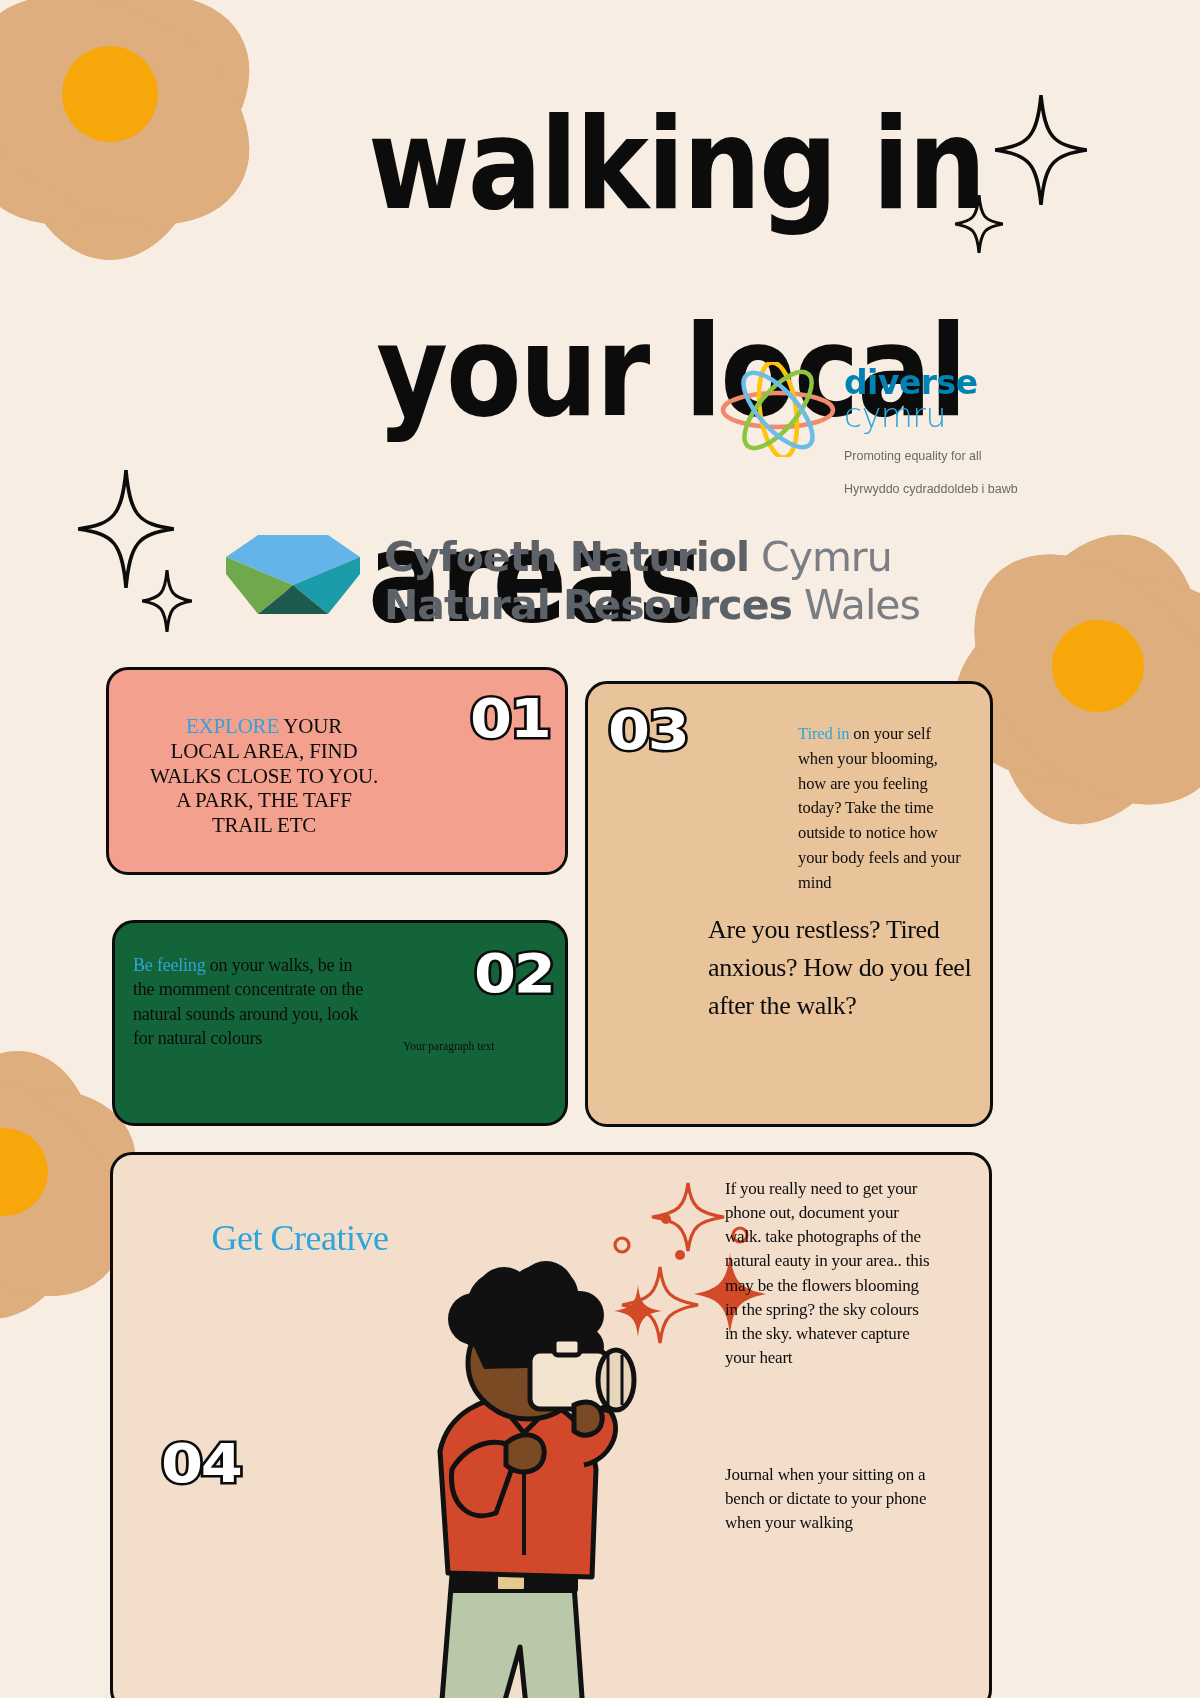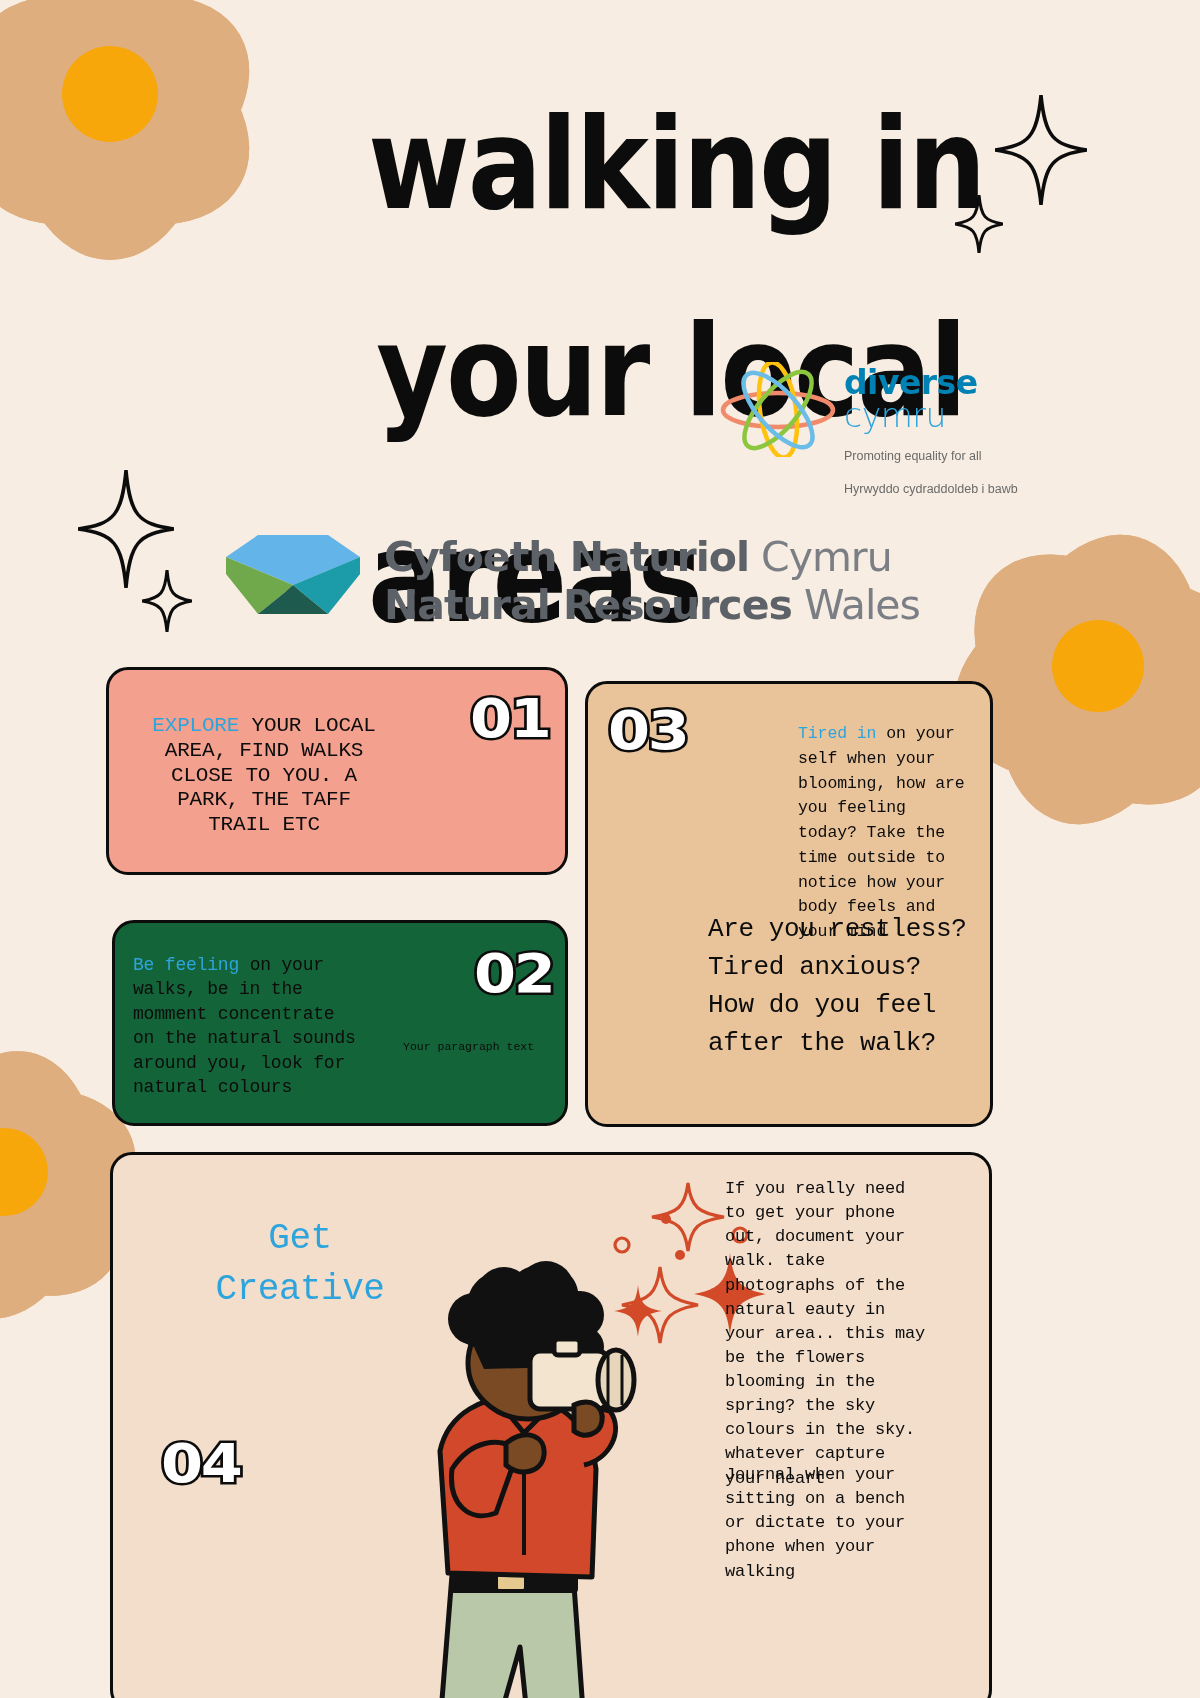--- a/index.html
+++ b/index.html
@@ -101,21 +101,21 @@
     color:#FFFFFF;
     -webkit-text-stroke:5px #0C0C0C;
     paint-order: stroke fill;
     letter-spacing:-2px;
     transform: scaleX(1.12);
     transform-origin:left center;
   }
 
   .bodytext {
     position:absolute;
-    font-family:Liberation Mono, monospace;
+    font-family:Liberation Serif, serif;
     color:#0C0C0C;
   }
   .hl { color:#2EA4DC; }
 
   
   #c01text { left:40px; top:44px; width:230px; font-size:21px; line-height:1.18;
       text-align:center; letter-spacing:-0.2px; }
   #c01badge { right:24px; top:22px; }
 
   

